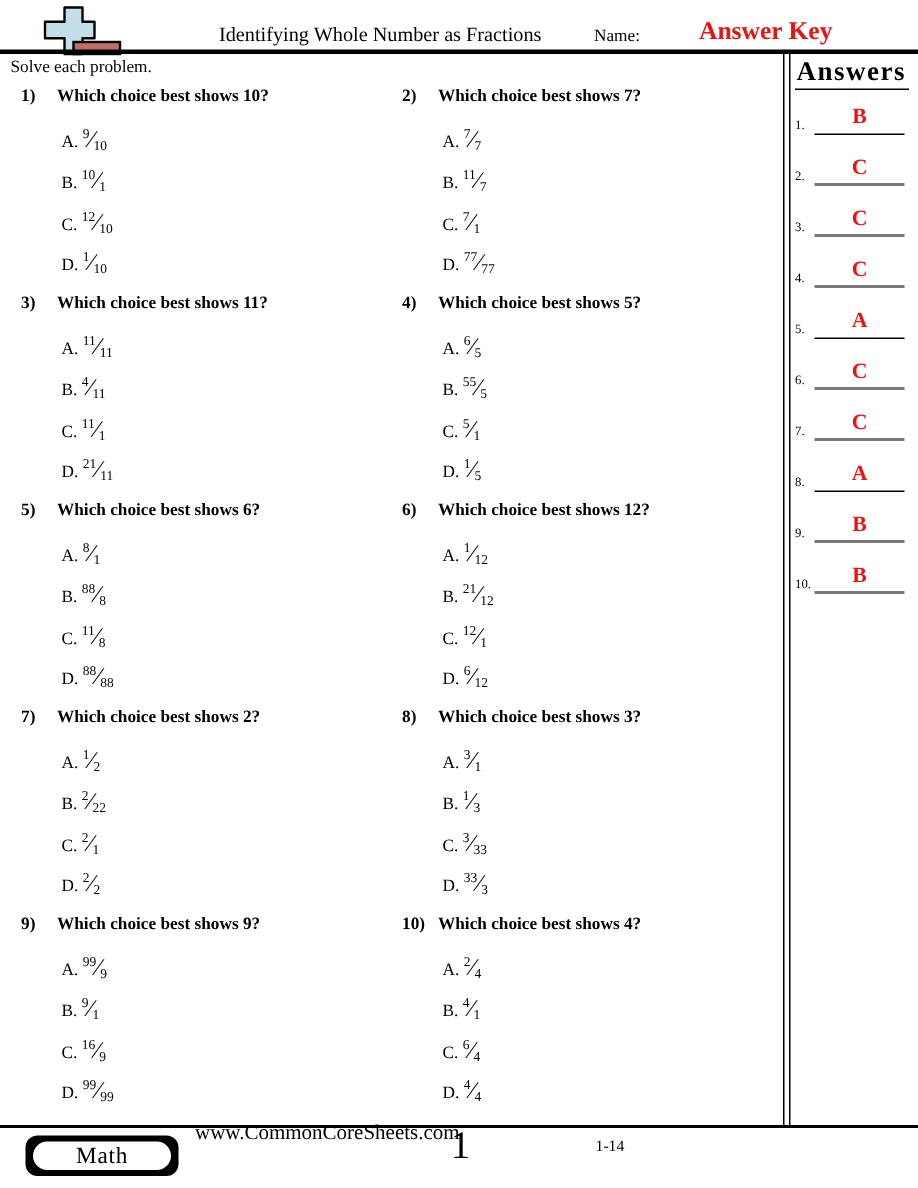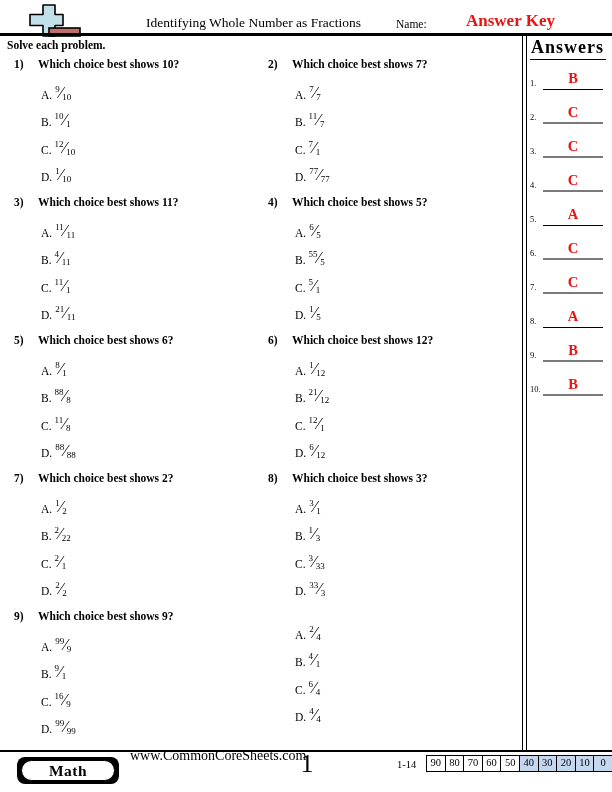--- a/index.html
+++ b/index.html
@@ -8,21 +8,21 @@
     overflow:hidden; color:#000;
     font-family:"Liberation Serif", serif;
   }
 
   
   .logo-svg { position:absolute; left:12px; top:1px; }
   .header-rule { position:absolute; left:0; top:33px; width:612px; height:3px; background:#000; }
   .title { position:absolute; left:134px; top:15px; font-size:13.5px;margin-left:12px; }
   .name-label { position:absolute; left:396px; top:18px; font-size:11.5px; }
   .name-value { position:absolute; left:466px; top:11px; font-size:17px; font-weight:bold; }
-  .instruction { position:absolute; left:7px; top:39px; font-size:11.5px; font-weight:bold; }
+  .instruction { position:absolute; left:7px; top:39px; font-size:11.5px; font-weight:normal; }
 
   
   .answers-sep { position:absolute; left:522px; top:35px; height:715px; width:3px;
     border-left:1.6px solid #000; border-right:1.6px solid #000; box-sizing:content-box; }
   .answers-heading { position:absolute; left:530px; top:37px; font-size:18px; font-weight:bold;
     letter-spacing:1px; border-bottom:1.8px solid #000; padding:0 2px 1px 1px; }
   .ans-row { position:absolute; left:527px; width:80px; height:24px; }
   .ans-num { position:absolute; left:3px; bottom:2px; font-size:8.5px; }
   .ans-letter { position:absolute; left:16px; bottom:3px; width:60px; text-align:center;
     font-size:14.5px; font-weight:bold; }
@@ -41,21 +41,21 @@
   .frac { margin-left:3px; line-height:12px; white-space:nowrap; }
   .fnum { font-size:9px; position:relative; top:-6px; }
   .fslash { font-size:16px; line-height:12px; }
   .fden { font-size:9px; position:relative; top:2px; }
 
   
   .footer-rule { position:absolute; left:0; top:750px; width:612px; height:1.6px; background:#000; }
   .math-badge { position:absolute; left:17px; top:757px; width:102px; height:27px; background:#000; border-radius:8px; }
   .math-badge-inner { position:absolute; left:4px; right:4px; top:3px; bottom:3px; background:#fff;
     border:1.6px solid #000; border-radius:12px; display:flex; align-items:center; justify-content:center; }
-  .math-label { font-size:15.5px; font-weight:bold; letter-spacing:0.5px; }
+  .math-label { font-size:15.5px; font-weight:normal; letter-spacing:0.5px; }
   .website { position:absolute; left:130px; top:748px; font-size:14px; }
   .page-num { position:absolute; left:295px; top:749px; width:24px; text-align:center; font-size:26px; }
   .score-label { position:absolute; left:397px; top:759px; font-size:10.5px; }
   .score-grid { position:absolute; left:426px; top:755px; display:flex; }
   .score-cell { width:17.6px; height:14.5px; border:1px solid #000; margin-left:-1px;
     font-size:10.5px; text-align:center; line-height:14.5px; background:#fff; }
   .score-cell:first-child { margin-left:0; }
 </style>
 </head>
 <body>
@@ -283,20 +283,24 @@
             <span class="opt-letter">C.</span>
             <span class="frac"><span class="fnum">16</span><span class="fslash">⁄</span><span class="fden">9</span></span>
           </div>
           <div class="opt">
             <span class="opt-letter">D.</span>
             <span class="frac"><span class="fnum">99</span><span class="fslash">⁄</span><span class="fden">99</span></span>
           </div>
         </div>
       </div>
       <div class="question" style="left: 268px; top: 610px;">
+        <div class="q-head">
+          <span class="q-num">10)</span>
+          <span class="q-text">Which choice best shows 4?</span>
+        </div>
         <div class="q-opts">
           <div class="opt">
             <span class="opt-letter">A.</span>
             <span class="frac"><span class="fnum">2</span><span class="fslash">⁄</span><span class="fden">4</span></span>
           </div>
           <div class="opt">
             <span class="opt-letter">B.</span>
             <span class="frac"><span class="fnum">4</span><span class="fslash">⁄</span><span class="fden">1</span></span>
           </div>
           <div class="opt">
@@ -368,26 +372,14 @@
 
   <div class="footer-rule"></div>
   <div class="math-badge">
     <div class="math-badge-inner">
       <span class="math-label">Math</span>
     </div>
   </div>
   <div class="website">www.CommonCoreSheets.com</div>
   <div class="page-num">1</div>
   <div class="score-label">1-14</div>
-  <div class="score-grid" id="score-grid">
-      <div class="score-cell">90</div>
-      <div class="score-cell">80</div>
-      <div class="score-cell">70</div>
-      <div class="score-cell">60</div>
-      <div class="score-cell">50</div>
-      <div class="score-cell" style="background: rgb(196, 215, 239);">40</div>
-      <div class="score-cell" style="background: rgb(196, 215, 239);">30</div>
-      <div class="score-cell" style="background: rgb(196, 215, 239);">20</div>
-      <div class="score-cell" style="background: rgb(196, 215, 239);">10</div>
-      <div class="score-cell" style="background: rgb(196, 215, 239);">0</div>
-    </div>
 
 </div>
 
 </body></html>

